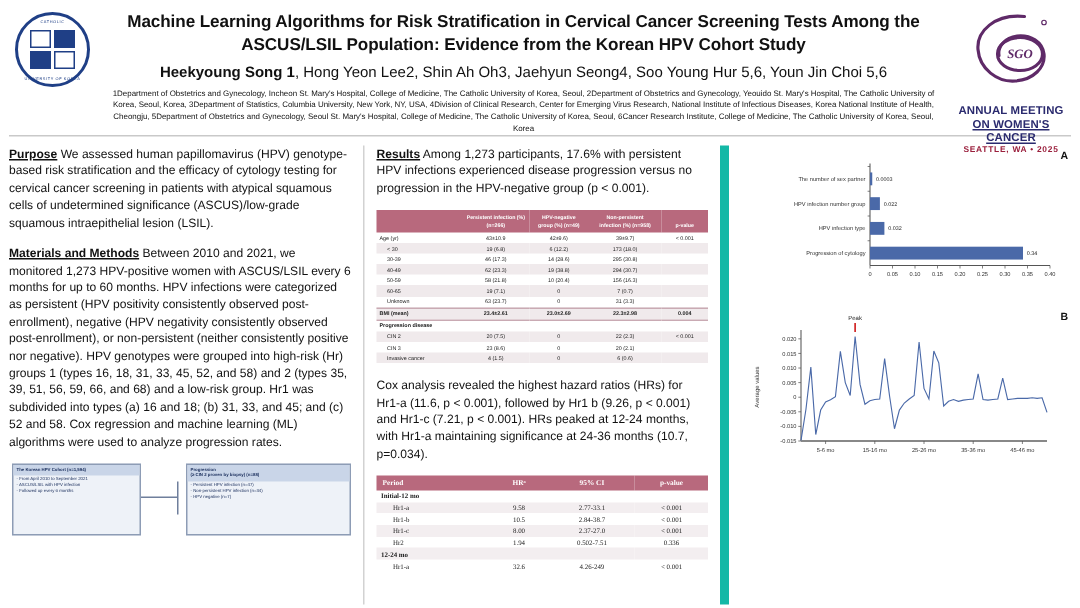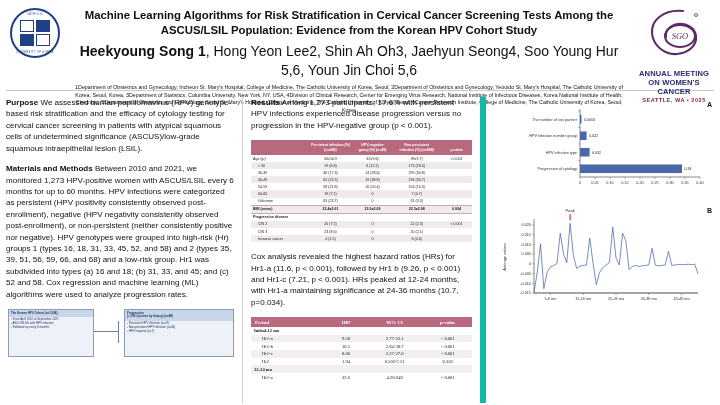--- a/index.html
+++ b/index.html
@@ -17,42 +17,42 @@
   .cuk-logo{width:46px;height:46px;border-radius:50%;border:2.2px solid #1f3f86;
      display:flex;align-items:center;justify-content:center;background:#fff;position:relative;}
   .cuk-logo .inner{width:30px;height:26px;display:grid;grid-template-columns:1fr 1fr;grid-gap:1.5px;}
   .cuk-logo .inner span{background:#1f3f86;display:block;}
   .cuk-logo .inner span.l{background:#fff;border:1.6px solid #1f3f86;}
   .cuk-ring-top,.cuk-ring-bot{position:absolute;left:0;right:0;text-align:center;font-size:2.6px;color:#1f3f86;letter-spacing:.4px;}
   .cuk-ring-top{top:2.5px;}.cuk-ring-bot{bottom:2.5px;}
 
   .head-center{flex:1 1 auto;text-align:center;padding:0 4px;}
   .title{font-size:11.4px;font-weight:bold;line-height:1.28;letter-spacing:-0.05px;margin:4px 0 0 0;color:#111;}
-  .authors{font-size:14px;line-height:1.35;margin-top:5px;color:#111;text-align:center;}
+  .authors{font-size:10px;line-height:1.35;margin-top:5px;color:#111;text-align:center;}
   .authors b{font-weight:bold;}
   .affil{font-size:5.3px;line-height:1.45;margin-top:4px;color:#111;text-align:center;padding:0 2px;}
 
   .logo-right{width:80px;flex:0 0 80px;text-align:center;padding-top:2px;}
-  .sgo-mark{height:52px;position:relative;}
+  .sgo-mark{height:52px;position:relative;font-weight:bold;}
   .sgo-mark svg{display:block;margin:0 auto;}
   .sgo-l1{font-size:7.6px;font-weight:bold;color:#2a2a6e;letter-spacing:.1px;margin-top:11px;}
-  .sgo-l2{font-size:7.6px;font-weight:bold;color:#2a2a6e;letter-spacing:.1px;}
+  .sgo-l2{font-size:7.6px;font-weight:bold;color:#2a2a6e;letter-spacing:.1px;text-decoration:underline;}
   .sgo-l3{font-size:5.6px;font-weight:bold;color:#9a1f3c;letter-spacing:.5px;margin-top:1px;}
 
   .hrule{height:1px;background:#c9c9c9;margin:2px 6px 0 6px;}
 
   
   .cols{display:flex;padding:6px 6px 0 6px;box-sizing:border-box;height:312px;}
   .col{box-sizing:border-box;position:relative;}
   .col1{width:236px;padding-right:8px;}
   .col2{width:244px;padding:0 8px;border-left:1px solid #d2d2d2;border-right:6px solid #14b8a6;}
   .col3{width:228px;padding-left:8px;}
 
   .para{font-size:8.05px;line-height:1.42;margin:0 0 9px 0;color:#111;text-align:left;}
-  .para b{font-weight:bold;}
+  .para b{font-weight:bold;text-decoration:underline;}
 
   
   .tbl{width:100%;border-collapse:collapse;font-size:3.6px;margin-top:2px;table-layout:fixed;}
   .tbl thead th{background:#b8697d;color:#fff;font-weight:bold;padding:3px 1px;vertical-align:bottom;line-height:1.25;text-align:center;font-size:3.5px;}
   .tbl thead th.lft{text-align:left;}
   .tbl td{padding:1.55px 1px;text-align:center;color:#222;border:none;}
   .tbl td.lft{text-align:left;padding-left:2px;}
   .tbl tr.alt td{background:#f0eaec;}
   .tbl td.sec{font-weight:bold;text-align:left;padding-left:2px;}
   .tbl td.ind{padding-left:7px;text-align:left;}

